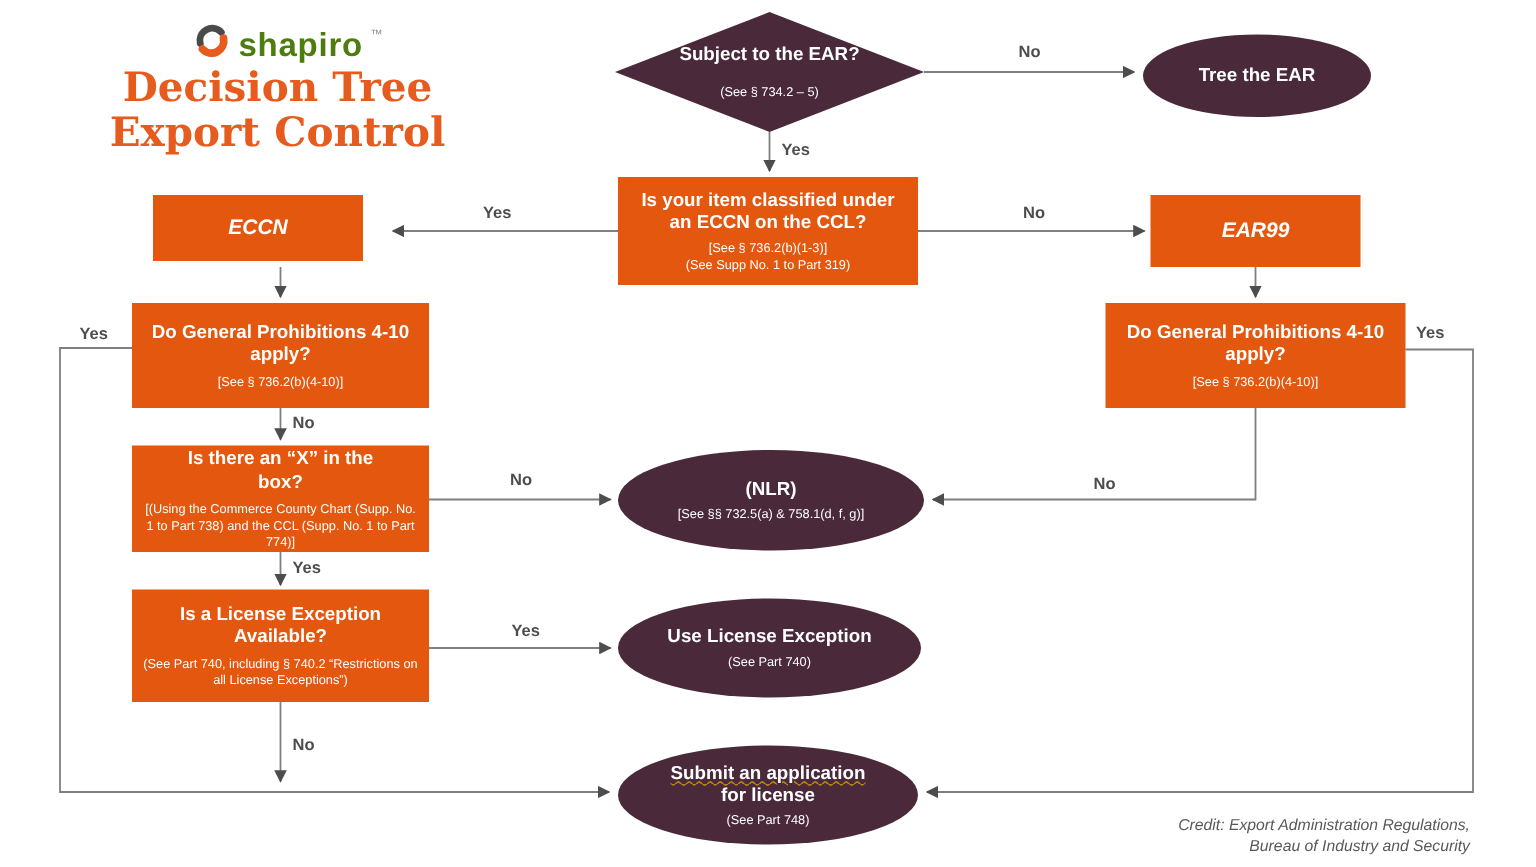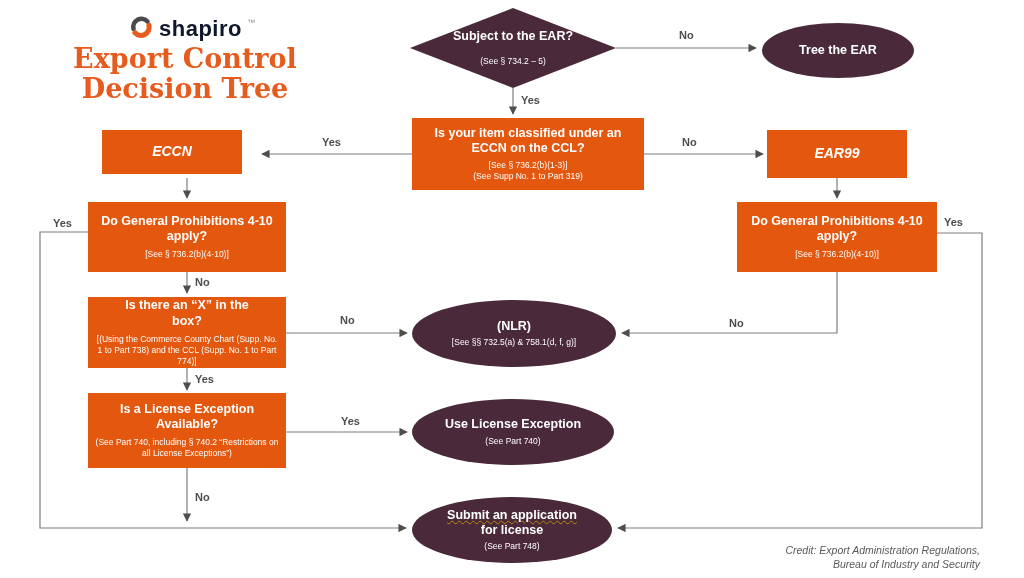--- a/index.html
+++ b/index.html
@@ -3,21 +3,21 @@
 <meta charset="utf-8">
 <style>
   html,body{margin:0;padding:0;}
   body{
     width:1024px;height:578px;position:relative;background:#ffffff;
     font-family:"Liberation Sans",sans-serif;overflow:hidden;
   }
   .stage{position:absolute;inset:0;}
   
   .logo{position:absolute;left:128px;top:14px;display:flex;align-items:center;gap:5px;}
-  .logo-text{font-size:22px;font-weight:700;color:#0f172a;letter-spacing:.5px;}
+  .logo-text{font-size:22px;font-weight:700;color:#4d7c0f;letter-spacing:.5px;}
   .logo-tm{font-size:8px;color:#8a8a8a;vertical-align:top;position:relative;top:-7px;}
   .main-title{
     position:absolute;left:60px;top:44px;width:250px;text-align:center;
     font-family:"DejaVu Serif",serif;font-weight:700;color:#E65C1E;
     font-size:27px;line-height:1.12;
   }
   
   svg.wires{position:absolute;left:0;top:0;}
   .wire{stroke:#7f7f7f;stroke-width:1.2;fill:none;}
   
@@ -72,39 +72,39 @@
       <svg width="26" height="26" viewBox="0 0 26 26">
         <path d="M5.5,15 A8.2,8.2 0 0 1 19.5,7.5" stroke="#4A4A4C" stroke-width="4.6" fill="none" stroke-linecap="round"></path>
         <path d="M21,11.5 A8.2,8.2 0 0 1 7,18.8" stroke="#E65C1E" stroke-width="5.2" fill="none" stroke-linecap="round"></path>
       </svg>
     </span>
     <span class="logo-text">shapiro</span>
     <span class="logo-tm">™</span>
   </div>
 
   <div class="main-title">
+    <div>Decision Tree</div>
     <div>Export Control</div>
-    <div>Decision Tree</div>
   </div>
 
   <div class="diamond-wrap" style="left:410px;top:8px;width:206px;height:80px;">
     <svg width="206" height="80">
         <polygon points="103,0 206,40 103,80 0,40" fill="#4A2A3A"></polygon>
       </svg>
     <div class="diamond-text">
       <div class="nd-title">Subject to the EAR?</div>
       <div class="nd-sub" style="margin-top:12px;">(See § 734.2 – 5)</div>
     </div>
   </div>
 
   <div class="node ellipse" style="left:762px;top:23px;width:152px;height:55px;">
     <div class="nd-title">Tree the EAR</div>
   </div>
 
-  <div class="node rect" style="left:412px;top:118px;width:232px;height:72px;">
+  <div class="node rect" style="left:412px;top:118px;width:200px;height:72px;">
     <div class="nd-title">Is your item classified under an ECCN on the CCL?</div>
     <div class="nd-sub" style="margin-top:3px;">
       <div>[See § 736.2(b)(1-3)]</div>
       <div>(See Supp No. 1 to Part 319)</div>
     </div>
   </div>
 
   <div class="node rect" style="left:102px;top:130px;width:140px;height:44px;">
     <div class="nd-title italic">ECCN</div>
   </div>

